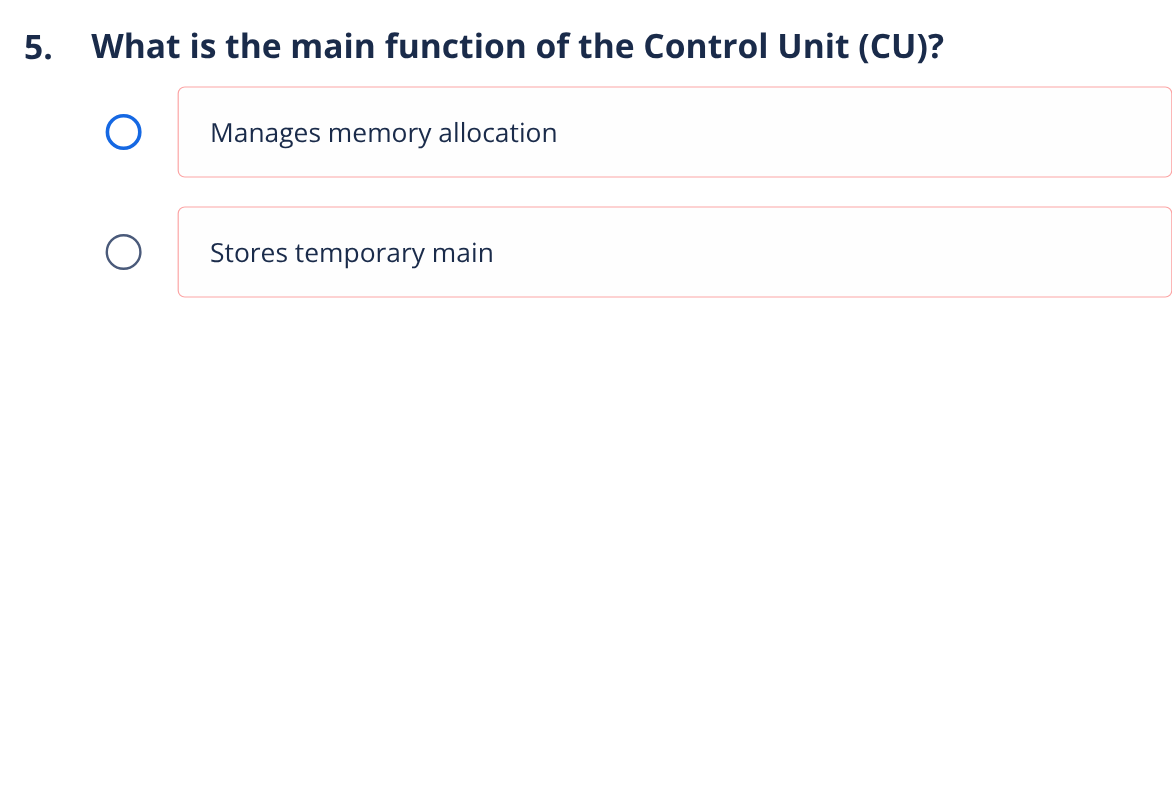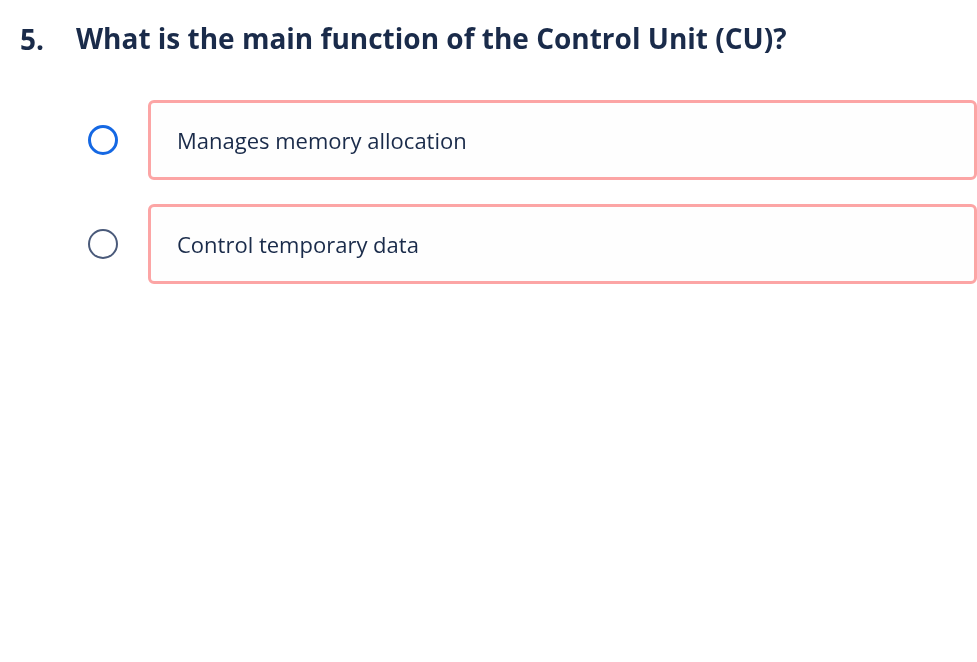--- a/index.html
+++ b/index.html
@@ -26,21 +26,21 @@
       color: #1a2b4a;
       min-width: 32px;
     }
     .question-content {
       flex: 1;
     }
     .question-text {
       font-size: 28px;
       font-weight: 700;
       color: #1a2b4a;
-      margin-bottom: 44px;
+      margin-bottom: 16px;
       line-height: 1.3;
     }
     .options-list {
       display: flex;
       flex-direction: column;
       gap: 24px;
       padding-left: 12px;
     }
     .option-row {
       display: flex;
@@ -55,21 +55,21 @@
       border: 2.5px solid #4a5a7a;
       flex-shrink: 0;
       background: #ffffff;
     }
     .radio-circle.highlighted {
       border-color: #1568e3;
       border-width: 3px;
     }
     .option-box {
       flex: 1;
-      border: 3px solid #fca5a5;
+      border: 1px solid #fca5a5;
       border-radius: 6px;
       padding: 22px 26px;
       background: #fefefe;
       font-size: 22px;
       color: #1a2b4a;
     }
   </style>
 </head>
 <body>
 
@@ -81,18 +81,18 @@
 
       <div class="option-row">
         <div class="radio-circle highlighted"></div>
         <div class="option-box">Manages memory allocation</div>
       </div>
 
 
 
       <div class="option-row">
         <div class="radio-circle"></div>
-        <div class="option-box">Control temporary data</div>
+        <div class="option-box">Stores temporary main</div>
       </div>
 
     </div>
   </div>
 </div>
 
 </body></html>

